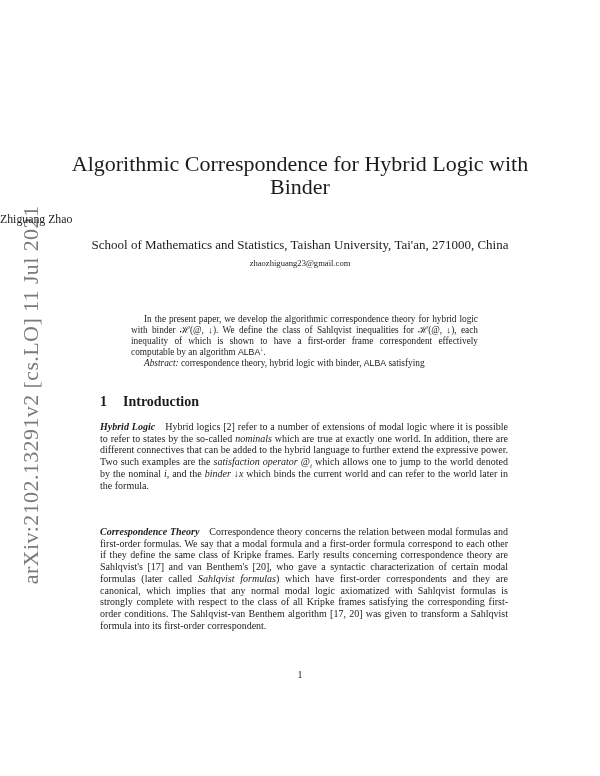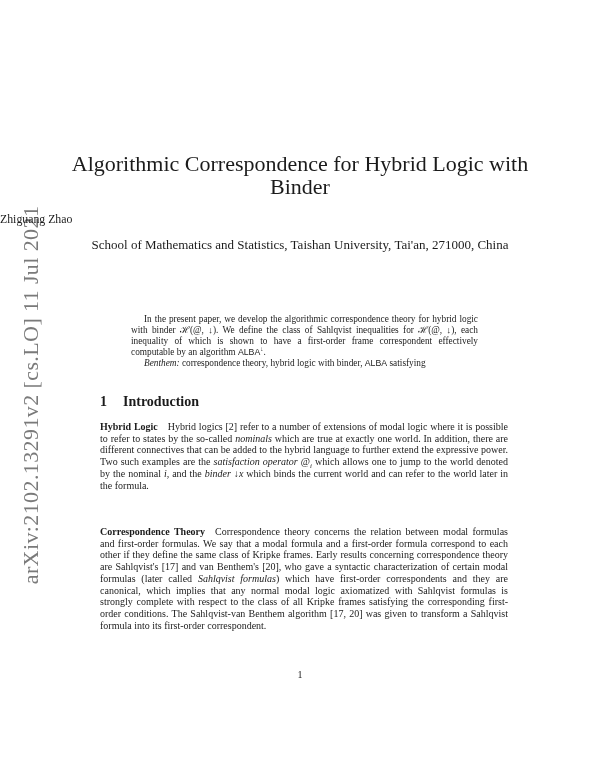--- a/index.html
+++ b/index.html
@@ -78,43 +78,44 @@
   }
   .par-1 { top: 421px; }
   .par-2 { top: 526px; }
   .page-number {
     position: absolute;
     top: 669px; left: 0; right: 0;
     text-align: center;
     font-size: 10px;
   }
   .it   { font-style: italic; }
-  .bf   { font-weight: bold; }
+  .bf   { font-weight: bold; font-style: italic; }
   .sans { font-family: "Liberation Sans", sans-serif; font-size: 0.94em; margin-top: 16px; }
   .sup  { vertical-align: super; font-size: 0.68em; line-height: 0; }
   .sub  { vertical-align: sub;   font-size: 0.68em; line-height: 0; }
 </style>
 </head>
 <body>
 
 <div class="page">
 
   <div class="watermark">arXiv:2102.13291v2  [cs.LO]  11 Jul 2021</div>
 
   <div class="title">Algorithmic Correspondence for Hybrid Logic with Binder</div>
 
   <div class="author">Zhiguang Zhao</div>
 
   <div class="affiliation">School of Mathematics and Statistics, Taishan University, Tai'an, 271000, China</div>
 
+  <div class="email">zhaozhiguang23@gmail.com</div>
 
 
   <div class="abstract-body">
     <p><span>In the present paper, we develop the algorithmic correspondence theory for hybrid logic with binder </span><span>ℋ</span><span>(@, ↓). We define the class of Sahlqvist inequalities for </span><span>ℋ</span><span>(@, ↓), each inequality of which is shown to have a first-order frame correspondent effectively computable by an algorithm </span><span class="sans">ALBA</span><span class="sans sup">↓</span><span>.</span></p>
-    <p><span class="it">Benthem:</span><span> correspondence theory, hybrid logic with binder, </span><span class="sans">ALBA</span><span> satisfying</span></p>
+    <p><span class="it">Abstract:</span><span> correspondence theory, hybrid logic with binder, </span><span class="sans">ALBA</span><span> satisfying</span></p>
   </div>
 
   <div class="section-heading">
     <span class="sec-num">1</span><span>Introduction</span>
   </div>
 
   <div class="body-par par-1"><span class="bf">Hybrid Logic</span><span> Hybrid logics [2] refer to a number of extensions of modal logic where it is possible to refer to states by the so-called </span><span class="it">nominals</span><span> which are true at exactly one world. In addition, there are different connectives that can be added to the hybrid language to further extend the expressive power. Two such examples are the </span><span class="it">satisfaction operator</span><span> @</span><span class="it sub">i</span><span> which allows one to jump to the world denoted by the nominal </span><span class="it">i</span><span>, and the </span><span class="it">binder</span><span> ↓</span><span class="it">x</span><span> which binds the current world and can refer to the world later in the formula.</span></div>
 
   <div class="body-par par-2"><span class="bf">Correspondence Theory</span><span> Correspondence theory concerns the relation between modal formulas and first-order formulas. We say that a modal formula and a first-order formula correspond to each other if they define the same class of Kripke frames. Early results concerning correspondence theory are Sahlqvist's [17] and van Benthem's [20], who gave a syntactic characterization of certain modal formulas (later called </span><span class="it">Sahlqvist formulas</span><span>) which have first-order correspondents and they are canonical, which implies that any normal modal logic axiomatized with Sahlqvist formulas is strongly complete with respect to the class of all Kripke frames satisfying the corresponding first-order conditions. The Sahlqvist-van Benthem algorithm [17, 20] was given to transform a Sahlqvist formula into its first-order correspondent.</span></div>
 

